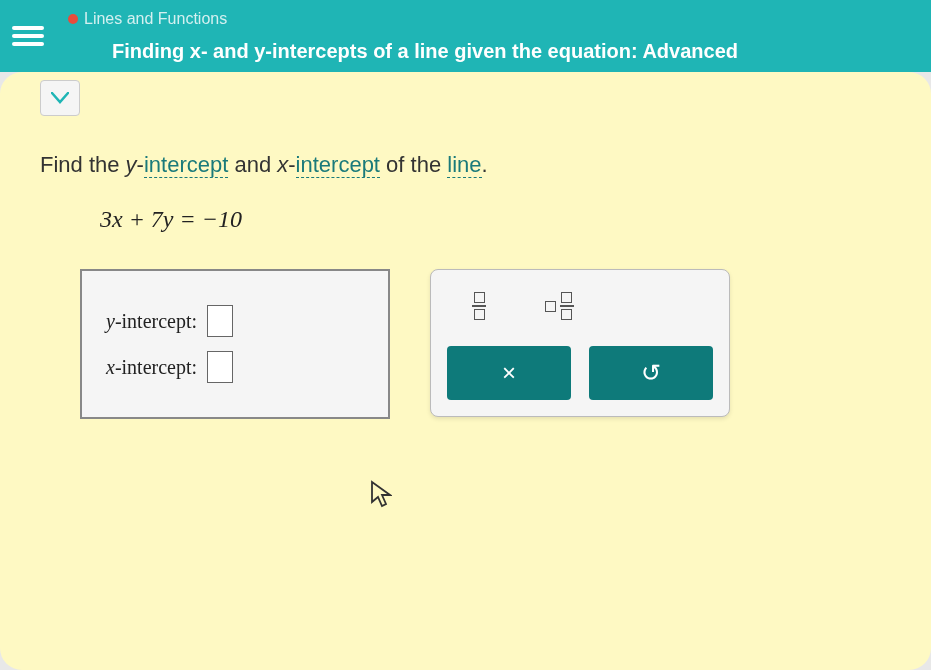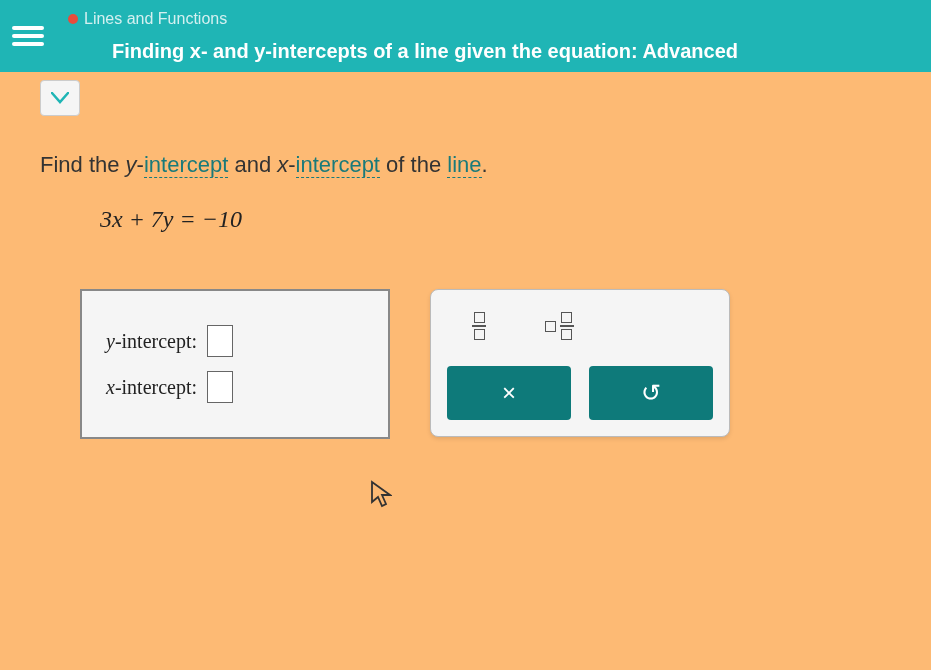--- a/index.html
+++ b/index.html
@@ -67,39 +67,40 @@
       border-radius: 4px;
       display: flex;
       align-items: center;
       justify-content: center;
       color: #1fb5b5;
       font-size: 20px;
       cursor: pointer;
     }
     .content {
       padding: 80px 40px 20px 40px;
-      background: #fdba74;
+      background: #fef9c3;
       height: calc(100% - 72px);
+      border-radius: 22px;
     }
     .prompt {
       font-size: 22px;
       color: #333;
       margin-bottom: 28px;
     }
     .prompt .ital { font-style: italic; }
     .prompt .link {
       color: #1a7a7a;
       border-bottom: 1px dashed #1a7a7a;
       cursor: pointer;
     }
     .equation {
       font-size: 24px;
       font-style: italic;
       margin-left: 60px;
-      margin-bottom: 56px;
+      margin-bottom: 36px;
       font-family: "Times New Roman", serif;
       color: #222;
     }
     .work-area {
       display: flex;
       gap: 40px;
       align-items: flex-start;
       margin-left: 40px;
     }
     .answer-box {

